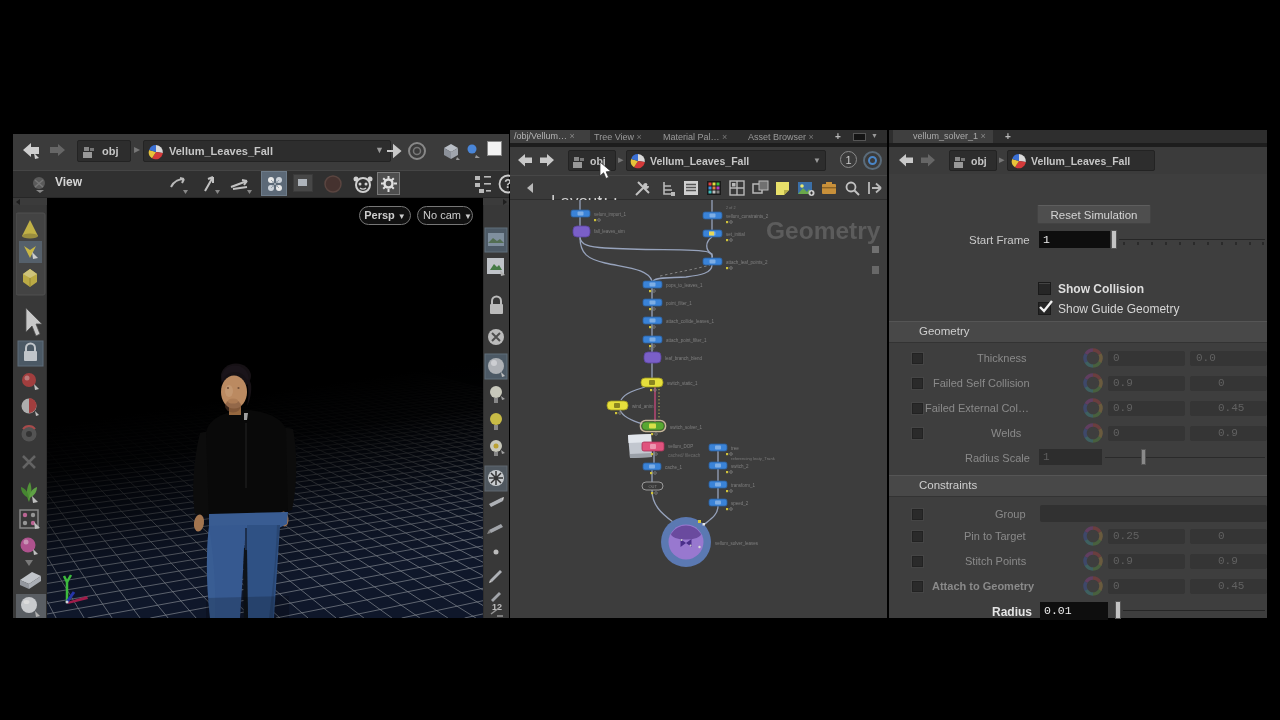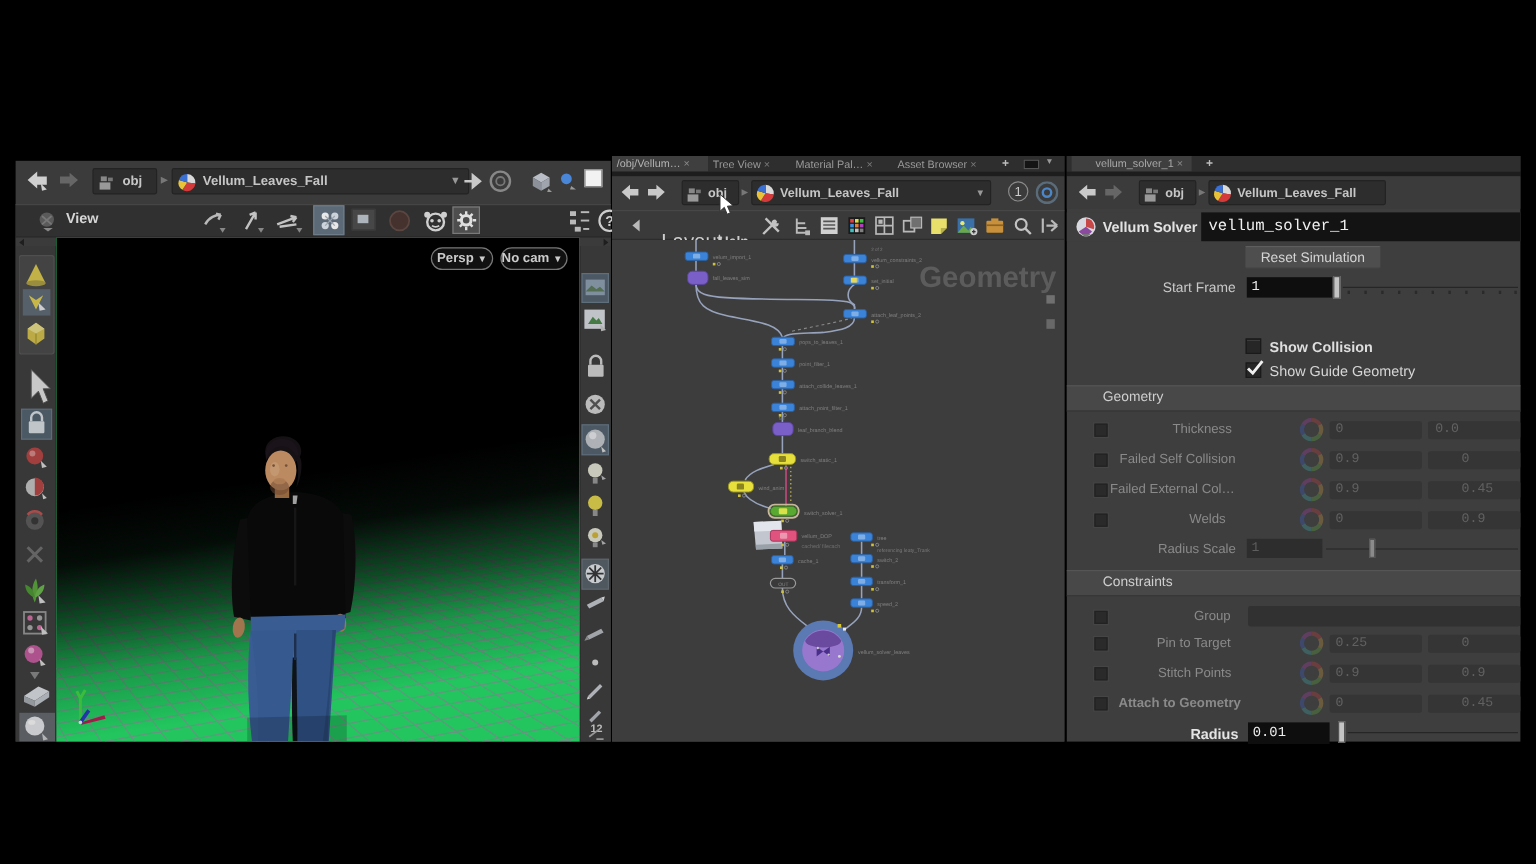--- a/index.html
+++ b/index.html
@@ -216,21 +216,21 @@
 <path d="M5 322 L17 316 L19 319 L7 325 Z" fill="#b8bcc2"></path>
         <path d="M5 322 l-2 4 l4 -1 z" fill="#999"></path>
 <circle cx="12" cy="344" r="2.5" fill="#d8d8d8"></circle>
 <path d="M6 372 L16 362 L18 364 L8 374 Z" fill="#c8ccd2"></path>
         <path d="M6 372 l-1 3 l3 -1 z" fill="#eee"></path>
 <path d="M7 392 L15 384 L17 386 L9 394 Z" fill="#b8bcc2"></path>
 <text x="8" y="402" font-size="9" font-weight="bold" fill="#d8d8d8" font-family="Liberation Sans">12</text>
 <path d="M7 406 l8 -6 M13 408 l6 0" stroke="#aaa" stroke-width="1.5"></path>
 </svg></div>
 
-  <div class="ab" style="left:34px;top:64px;width:436px;height:420px;background:#22c55e;overflow:hidden" id="vp3d">
+  <div class="ab" style="left:34px;top:64px;width:436px;height:420px;background:#0f172a;overflow:hidden" id="vp3d">
     <svg width="436" height="420" style="position:absolute;left:0;top:0">
       <defs>
         <linearGradient id="gfade" x1="0" y1="0" x2="0" y2="1" gradientTransform="rotate(-9 0.5 0.5)">
           <stop offset="0.47" stop-color="#000" stop-opacity="1"></stop>
           <stop offset="0.56" stop-color="#000" stop-opacity="0.93"></stop>
           <stop offset="0.66" stop-color="#000" stop-opacity="0.6"></stop>
           <stop offset="0.75" stop-color="#000" stop-opacity="0.22"></stop>
           <stop offset="0.85" stop-color="#000" stop-opacity="0"></stop>
         </linearGradient>
       </defs>
@@ -271,21 +271,21 @@
 <path d="M197,350 L200,350 L201,420 L197,420 C196,395 196,370 197,350 Z" fill="#0e1319"></path>
 <path d="M198,330 L200,330 L200,352 L198,352 Z" fill="#1d2f4d"></path>
 <path d="M162,328 C167,360 169,390 168,420 L163,420 C159,385 159,352 162,328 Z" fill="#40649a" opacity="0.35"></path>
 <path d="M233,327 C229,360 227,392 226,420 L222,420 C226,390 229,355 230,327 Z" fill="#26426b" opacity="0.7"></path>
 <path d="M159,400 L242,398 L242,420 L159,420 Z" fill="#000" opacity="0.18"></path>
 </g>
         </g>
     </svg>
 
     <div class="ab" style="left:312px;top:8px;width:52px;height:19px;background:#111;border:1.5px solid #777;border-radius:10px;color:#ccc;font-size:11px;font-weight:bold;text-align:center;line-height:17px">Persp <span style="font-size:8px">▼</span></div>
-    <div class="ab" style="left:370px;top:8px;width:56px;height:19px;background:#111;border:1.5px solid #777;border-radius:10px;color:#ccc;font-size:11px;font-weight:bold;text-align:left;line-height:17px">No cam <span style="font-size:8px">▼</span></div>
+    <div class="ab" style="left:370px;top:8px;width:56px;height:19px;background:#111;border:1.5px solid #777;border-radius:10px;color:#ccc;font-size:11px;font-weight:normal;text-align:right;line-height:17px">No cam <span style="font-size:8px">▼</span></div>
   </div>
 </div>
 
 <div class="ab" id="midpane" style="left:510px;top:130px;width:377px;height:488px;background:#3c3c3c">
 
   <div class="ab" style="left:0;top:0;width:377px;height:13px;background:#2e2e2e">
     <div class="ab" style="left:0;top:0;width:80px;height:13px;background:#3f3f3f;color:#b4b4b4;font-size:9px;padding:1px 0 0 4px">/obj/Vellum… <span style="color:#888">×</span></div>
     <div class="ab" style="left:84px;top:2px;color:#9a9a9a;font-size:9px">Tree View <span style="color:#777">×</span></div>
     <div class="ab" style="left:153px;top:2px;color:#9a9a9a;font-size:9px">Material Pal… <span style="color:#777">×</span></div>
     <div class="ab" style="left:238px;top:2px;color:#9a9a9a;font-size:9px">Asset Browser <span style="color:#777">×</span></div>
@@ -571,31 +571,20 @@
           <circle cx="8" cy="8" r="7" fill="#2a2a2a"></circle>
           <path d="M8 8 L8 1 A7 7 0 0 1 14.8 9 Z" fill="#d9d9d9"></path>
           <path d="M8 8 L14.8 9 A7 7 0 0 1 4 14.2 Z" fill="#d43a3a"></path>
           <path d="M8 8 L4 14.2 A7 7 0 0 1 1.2 6 Z" fill="#e8c33a"></path>
           <path d="M8 8 L1.2 6 A7 7 0 0 1 8 1 Z" fill="#3a6fd4"></path>
         </svg>
       <span class="ab ptxt" style="left:23px;top:4px;font-size:10.5px">Vellum_Leaves_Fall</span>
     </div>
   </div>
 
-  <div class="ab" style="left:0;top:47px;width:378px;height:24px;background:#3e3e3e">
-    <svg class="ab" style="left:7px;top:3px" width="18" height="18">
-        <circle cx="9" cy="9" r="8" fill="#d8d8e0"></circle>
-        <path d="M9 2 A7 7 0 0 1 15.5 11 L9 9 Z" fill="#c84848"></path>
-        <path d="M3 13 A7 7 0 0 0 14 13 L9 9 Z" fill="#8a4a9e"></path>
-        <path d="M5 15 l4 3 l4 -3" fill="#777"></path>
-      </svg>
-    <span class="ab" style="left:30px;top:5px;font-size:12px;font-weight:bold;color:#e2e2e2">Vellum Solver</span>
-    <div class="ab" style="left:112px;top:0;width:266px;height:24px;background:#131313"></div>
-    <span class="ab" style="left:118px;top:4px;font-size:13px;color:#f0f0f0;font-family:'Liberation Mono',monospace">vellum_solver_1</span>
-  </div>
 
   <div class="ab" style="left:148px;top:75px;width:114px;height:19px;background:#4e4e4e;border:1px solid #434343;border-top-color:#5e5e5e;border-radius:2px;color:#d4d4d4;font-size:11.5px;text-align:center;line-height:18px">Reset Simulation</div>
 
   <span class="ab" style="left:80px;top:104px;font-size:11.5px;color:#c9c9c9">Start Frame</span>
   <div class="ab" style="left:150px;top:101px;width:71px;height:17px;background:#0e0e0e;color:#ededed;font-size:11.5px;font-family:'Liberation Mono',monospace;padding:2px 0 0 4px">1</div>
   <div class="ab" style="left:222px;top:100px;width:6px;height:19px;background:#c4c4c4;border:1px solid #555"></div>
   <div class="ab" style="left:230px;top:109px;width:146px;height:1px;background:#262626"></div>
   <svg class="ab" style="left:230px;top:112px" width="146" height="5">
     <g fill="#2a2a2a">
         <rect x="4" y="0" width="2" height="3"></rect>

